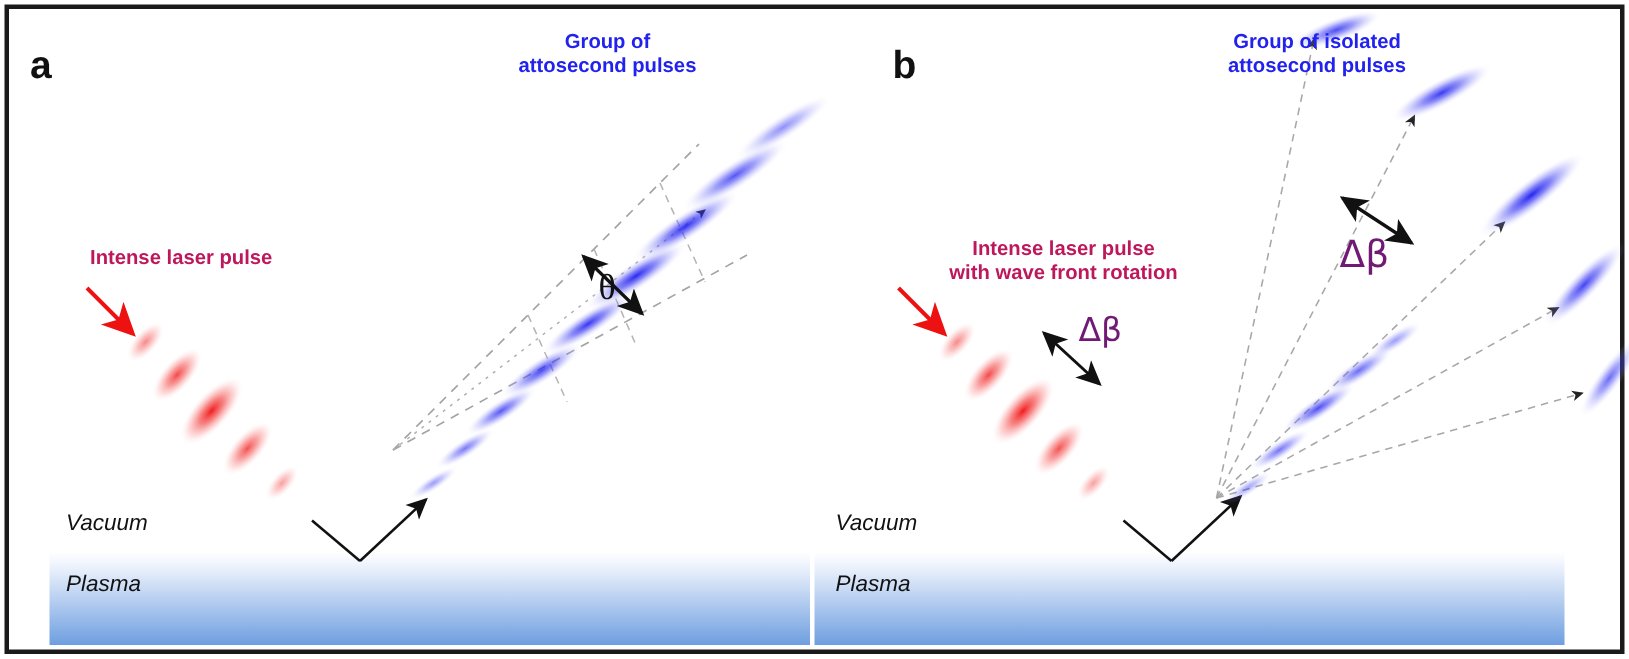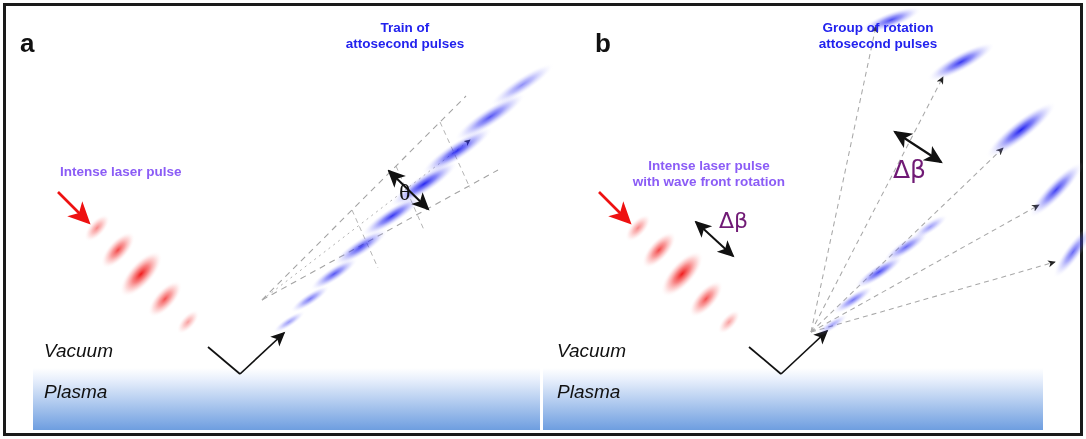--- a/index.html
+++ b/index.html
@@ -30,26 +30,26 @@
   }
   .label{
     position:absolute;
     font-family:"Liberation Sans",sans-serif;
     font-weight:bold;
     line-height:1.18;
     text-align:center;
     white-space:pre;
   }
   .label-blue{color:#2222ee;font-size:13.5px;}
-  .label-red{color:#8b5cf6;font-size:13.5px;}
+  .label-red{color:#be185d;font-size:13.5px;}
   .medium-label{
     position:absolute;
     font-family:"Liberation Sans",sans-serif;
     font-style:italic;
-    font-size:19px;
+    font-size:15px;
     color:#111111;
     white-space:pre;
   }
   .sym{
     position:absolute;
     font-family:"Liberation Serif",serif;
     font-size:24px;
     color:#111111;
     white-space:pre;
   }
@@ -146,21 +146,21 @@
         <ellipse cx="457" cy="151" rx="9" ry="42" transform="rotate(57 457 151)" fill="url(#blueLobe)" opacity="0.92"></ellipse>
         <ellipse cx="490" cy="117" rx="9" ry="42" transform="rotate(57 490 117)" fill="url(#blueLobe)" opacity="0.76"></ellipse>
         <ellipse cx="522" cy="85" rx="8" ry="38" transform="rotate(57 522 85)" fill="url(#blueLobe)" opacity="0.50"></ellipse>
       </g>
 
       <line x1="389" y1="171" x2="428" y2="209" stroke="#111111" stroke-width="2.1" marker-start="url(#arrHeadARev)" marker-end="url(#arrHeadA)"></line>
     </svg>
 
     <div class="panel-letter" style="left:20px;top:30px;">a</div>
 
-    <div class="label label-blue" style="left:320px;top:20px;width:170px;">Train of
+    <div class="label label-blue" style="left:320px;top:20px;width:170px;">Group of
 attosecond pulses</div>
 
     <div class="label label-red" style="left:60px;top:164px;width:185px;text-align:left;">Intense laser pulse</div>
 
     <div class="sym" style="left:399px;top:179px;">θ</div>
 
     <div class="medium-label" style="left:44px;top:340px;">Vacuum</div>
 
     <div class="medium-label" style="left:44px;top:381px;">Plasma</div>
   </div>
@@ -242,21 +242,21 @@
         <ellipse cx="478" cy="130" rx="10" ry="44" transform="rotate(52 478 130)" fill="url(#blueLobeB)" opacity="0.98"></ellipse>
         <ellipse cx="513" cy="190" rx="9" ry="38" transform="rotate(44 513 190)" fill="url(#blueLobeB)" opacity="0.84"></ellipse>
         <ellipse cx="530" cy="252" rx="8" ry="32" transform="rotate(36 530 252)" fill="url(#blueLobeB)" opacity="0.66"></ellipse>
       </g>
 
       <line x1="352" y1="132" x2="398" y2="162" stroke="#111111" stroke-width="2.2" marker-start="url(#arrHeadBRev)" marker-end="url(#arrHeadB)"></line>
     </svg>
 
     <div class="panel-letter" style="left:52px;top:30px;">b</div>
 
-    <div class="label label-blue" style="left:245px;top:20px;width:180px;">Group of rotation
+    <div class="label label-blue" style="left:245px;top:20px;width:180px;">Group of isolated
 attosecond pulses</div>
 
     <div class="label label-red" style="left:56px;top:158px;width:220px;">Intense laser pulse
 with wave front rotation</div>
 
     <div class="sym-sans" style="left:176px;top:208px;">Δβ</div>
 
     <div class="sym-sans" style="left:350px;top:155px;font-size:25px;">Δβ</div>
 
     <div class="medium-label" style="left:14px;top:340px;">Vacuum</div>

